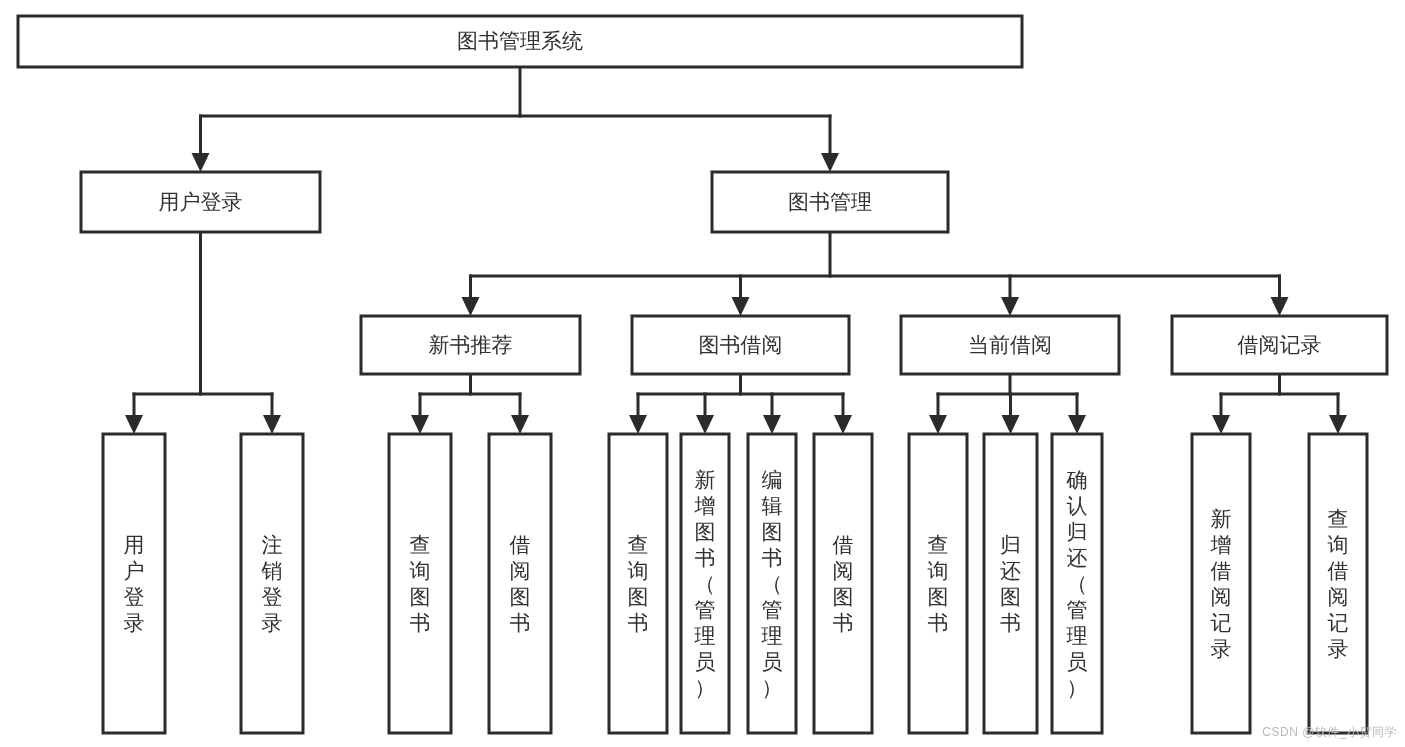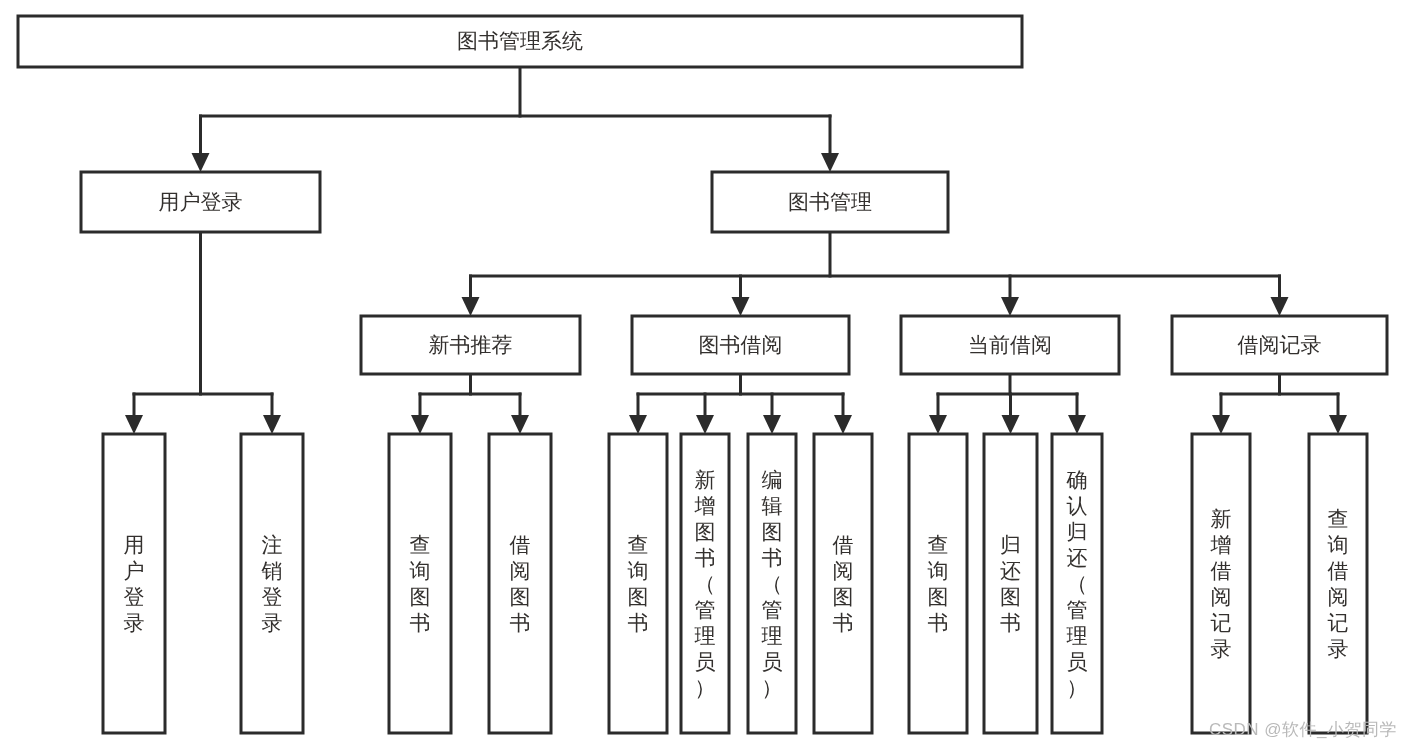--- a/index.html
+++ b/index.html
@@ -52,21 +52,21 @@
     font-family: "Liberation Sans", "DejaVu Sans", sans-serif;
     font-size: 21px;
     fill: #33302e;
     text-anchor: middle;
   }
   .watermark {
     position: absolute;
     right: 8px;
     bottom: 6px;
     font-family: "Liberation Sans", "DejaVu Sans", sans-serif;
-    font-size: 17px;
+    font-size: 12px;
     color: #b9b9b9;
     letter-spacing: 0.5px;
     white-space: nowrap;
     pointer-events: none;
   }
 </style>
 </head>
 <body>
 
 <div id="diagram-root">

